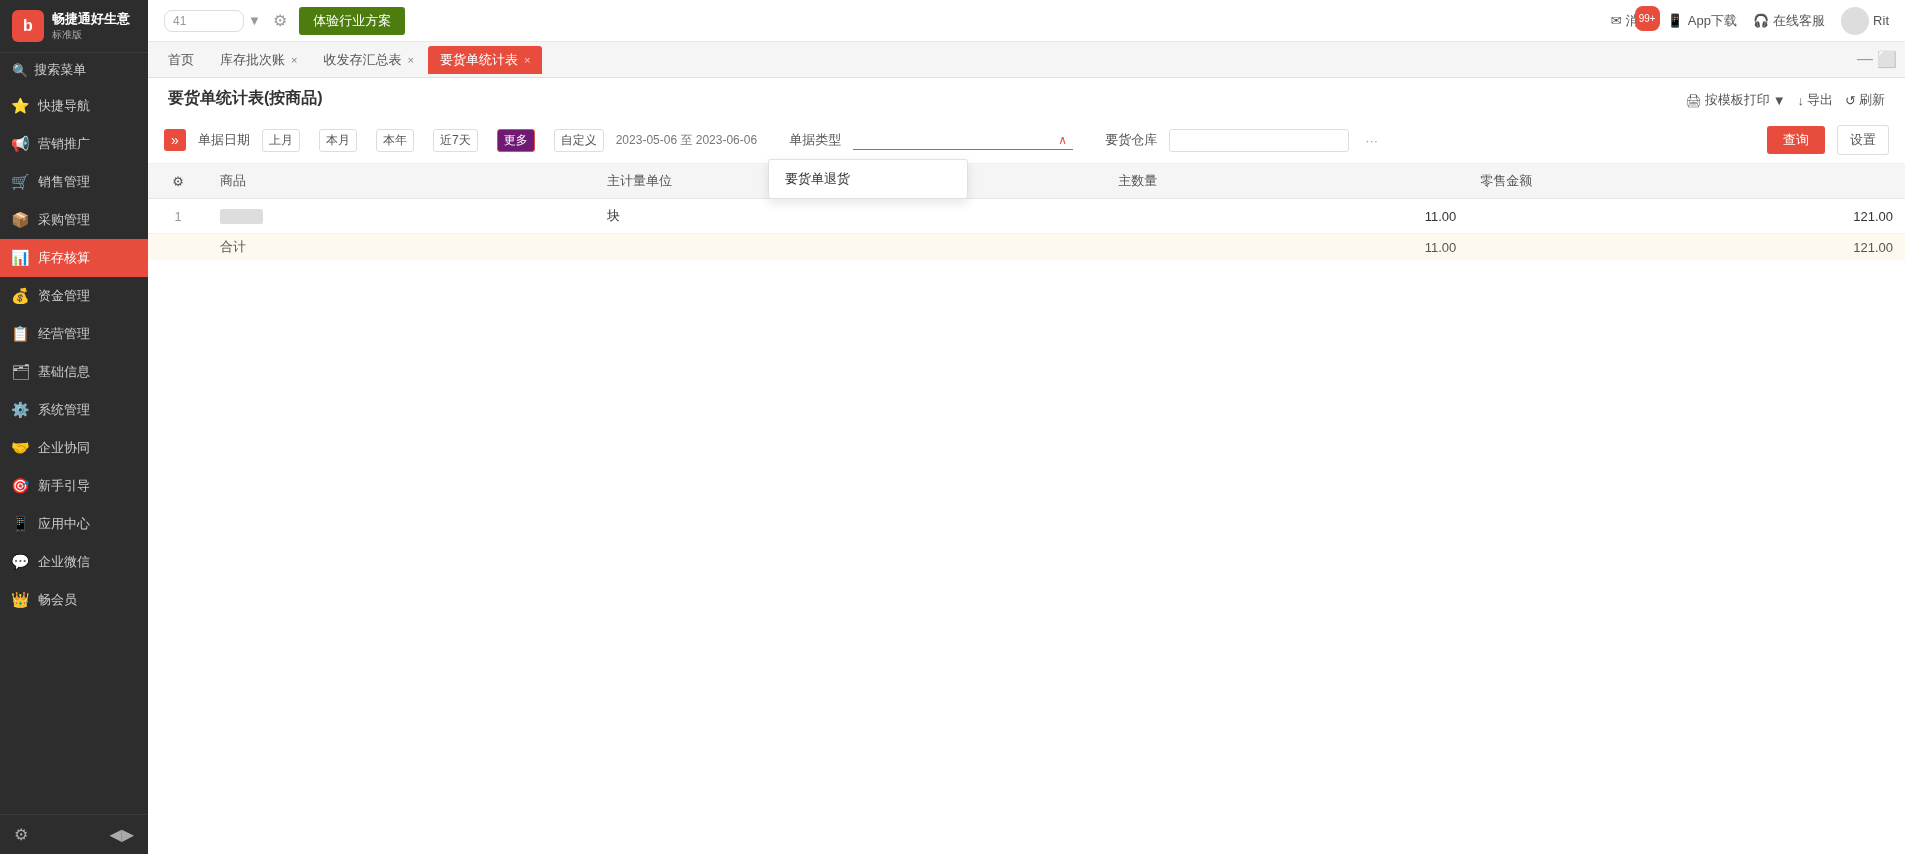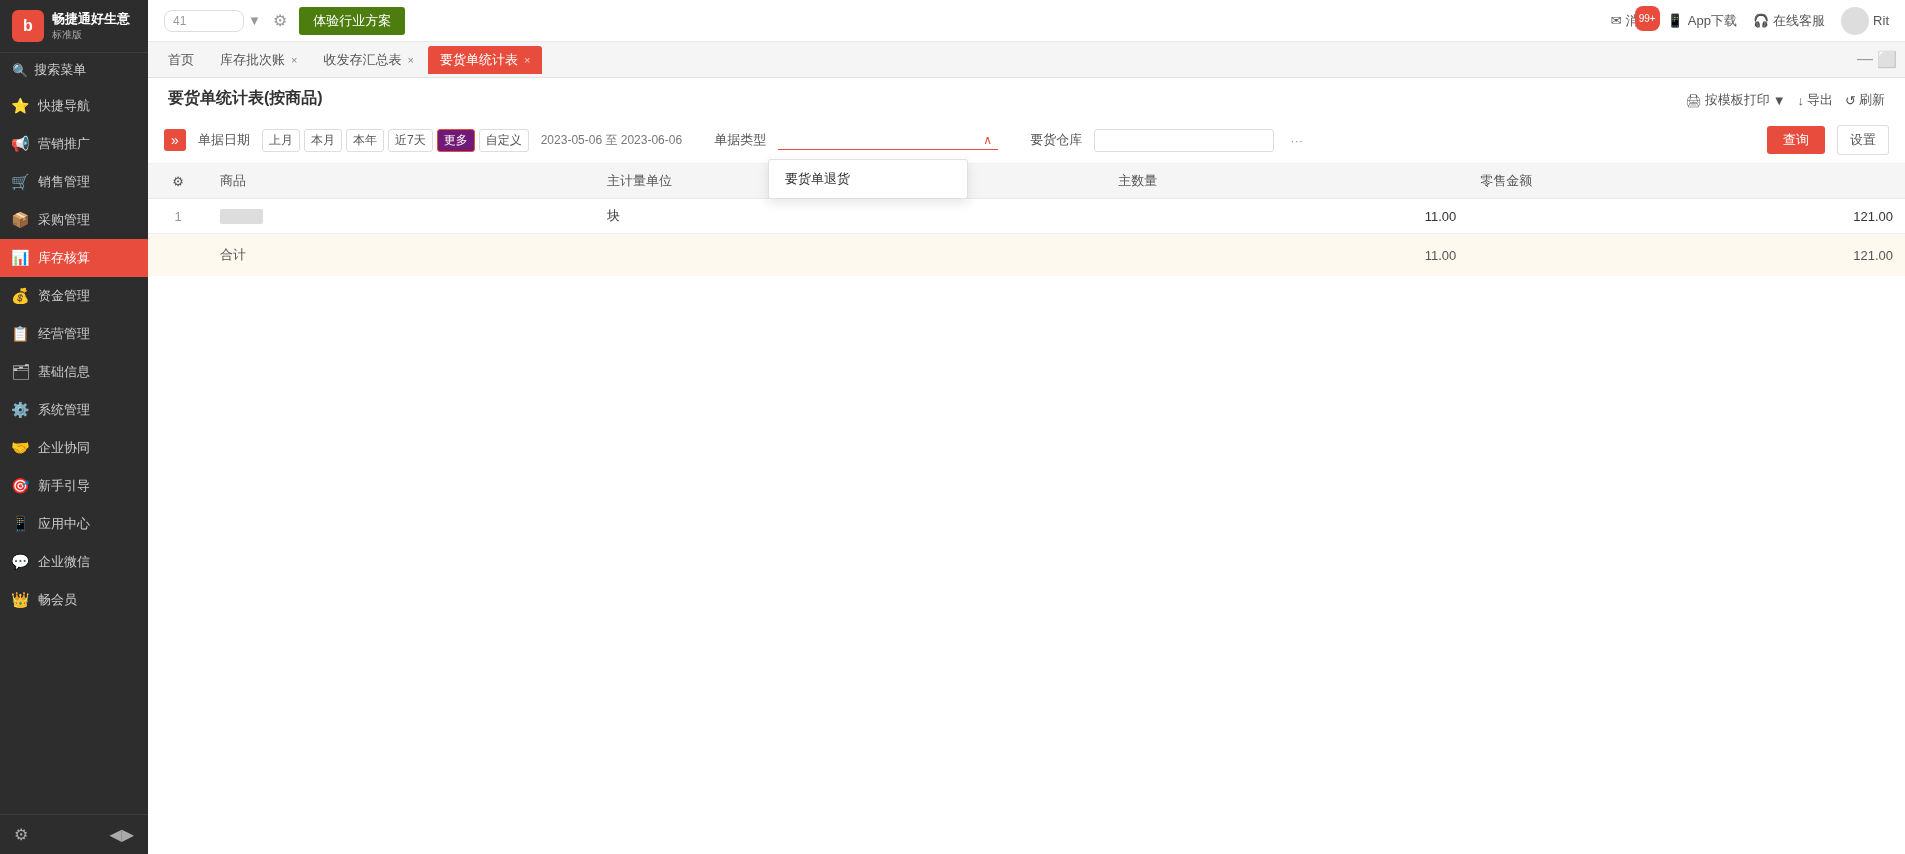--- a/index.html
+++ b/index.html
@@ -248,21 +248,21 @@
       border: none;
       border-radius: 3px;
       cursor: pointer;
       display: flex;
       align-items: center;
       justify-content: center;
       font-size: 14px;
       flex-shrink: 0;
     }
     .filter-label { color: #555; font-size: 13px; white-space: nowrap; }
-    .date-shortcuts { display: flex; gap: 4px; align-items: center; }
+    .date-shortcuts { display: flex; gap: 19px; align-items: center; }
     .date-btn {
       padding: 2px 6px;
       border: 1px solid #ddd;
       border-radius: 3px;
       cursor: pointer;
       font-size: 12px;
       color: #555;
       background: white;
     }
     .date-btn.badge-red {
@@ -371,21 +371,21 @@
     .data-table thead th:first-child { width: 60px; text-align: center; }
     .data-table tbody td {
       padding: 8px 12px;
       border-bottom: 1px solid #f0f0f0;
       font-size: 13px;
       color: #333;
     }
     .data-table tbody td:first-child { text-align: center; color: #999; }
     .data-table tfoot td {
       background: #fef9ee;
-      padding: 12px 12px;
+      padding: 4px 12px;
       font-size: 13px;
       color: #555;
       border-top: 1px solid #e8e8e8;
     }
     .col-number { text-align: right !important; }
 
     .blurred-text {
       display: inline-block;
       background: #ddd;
       color: transparent;

